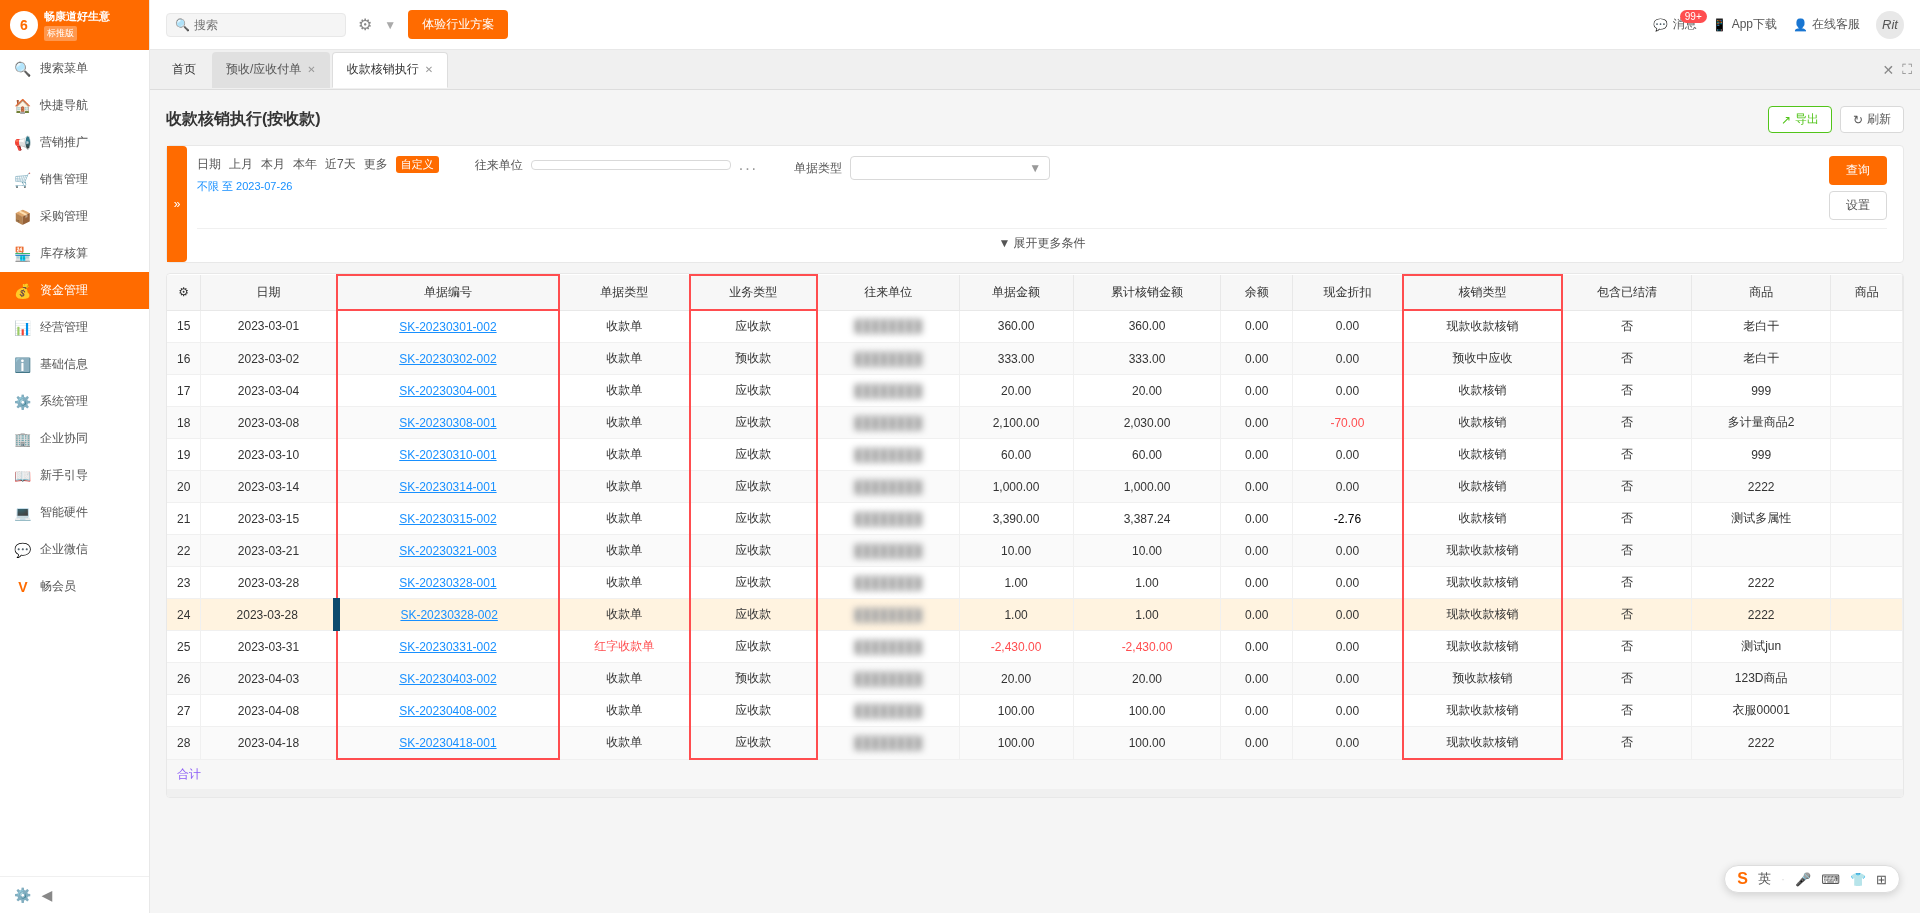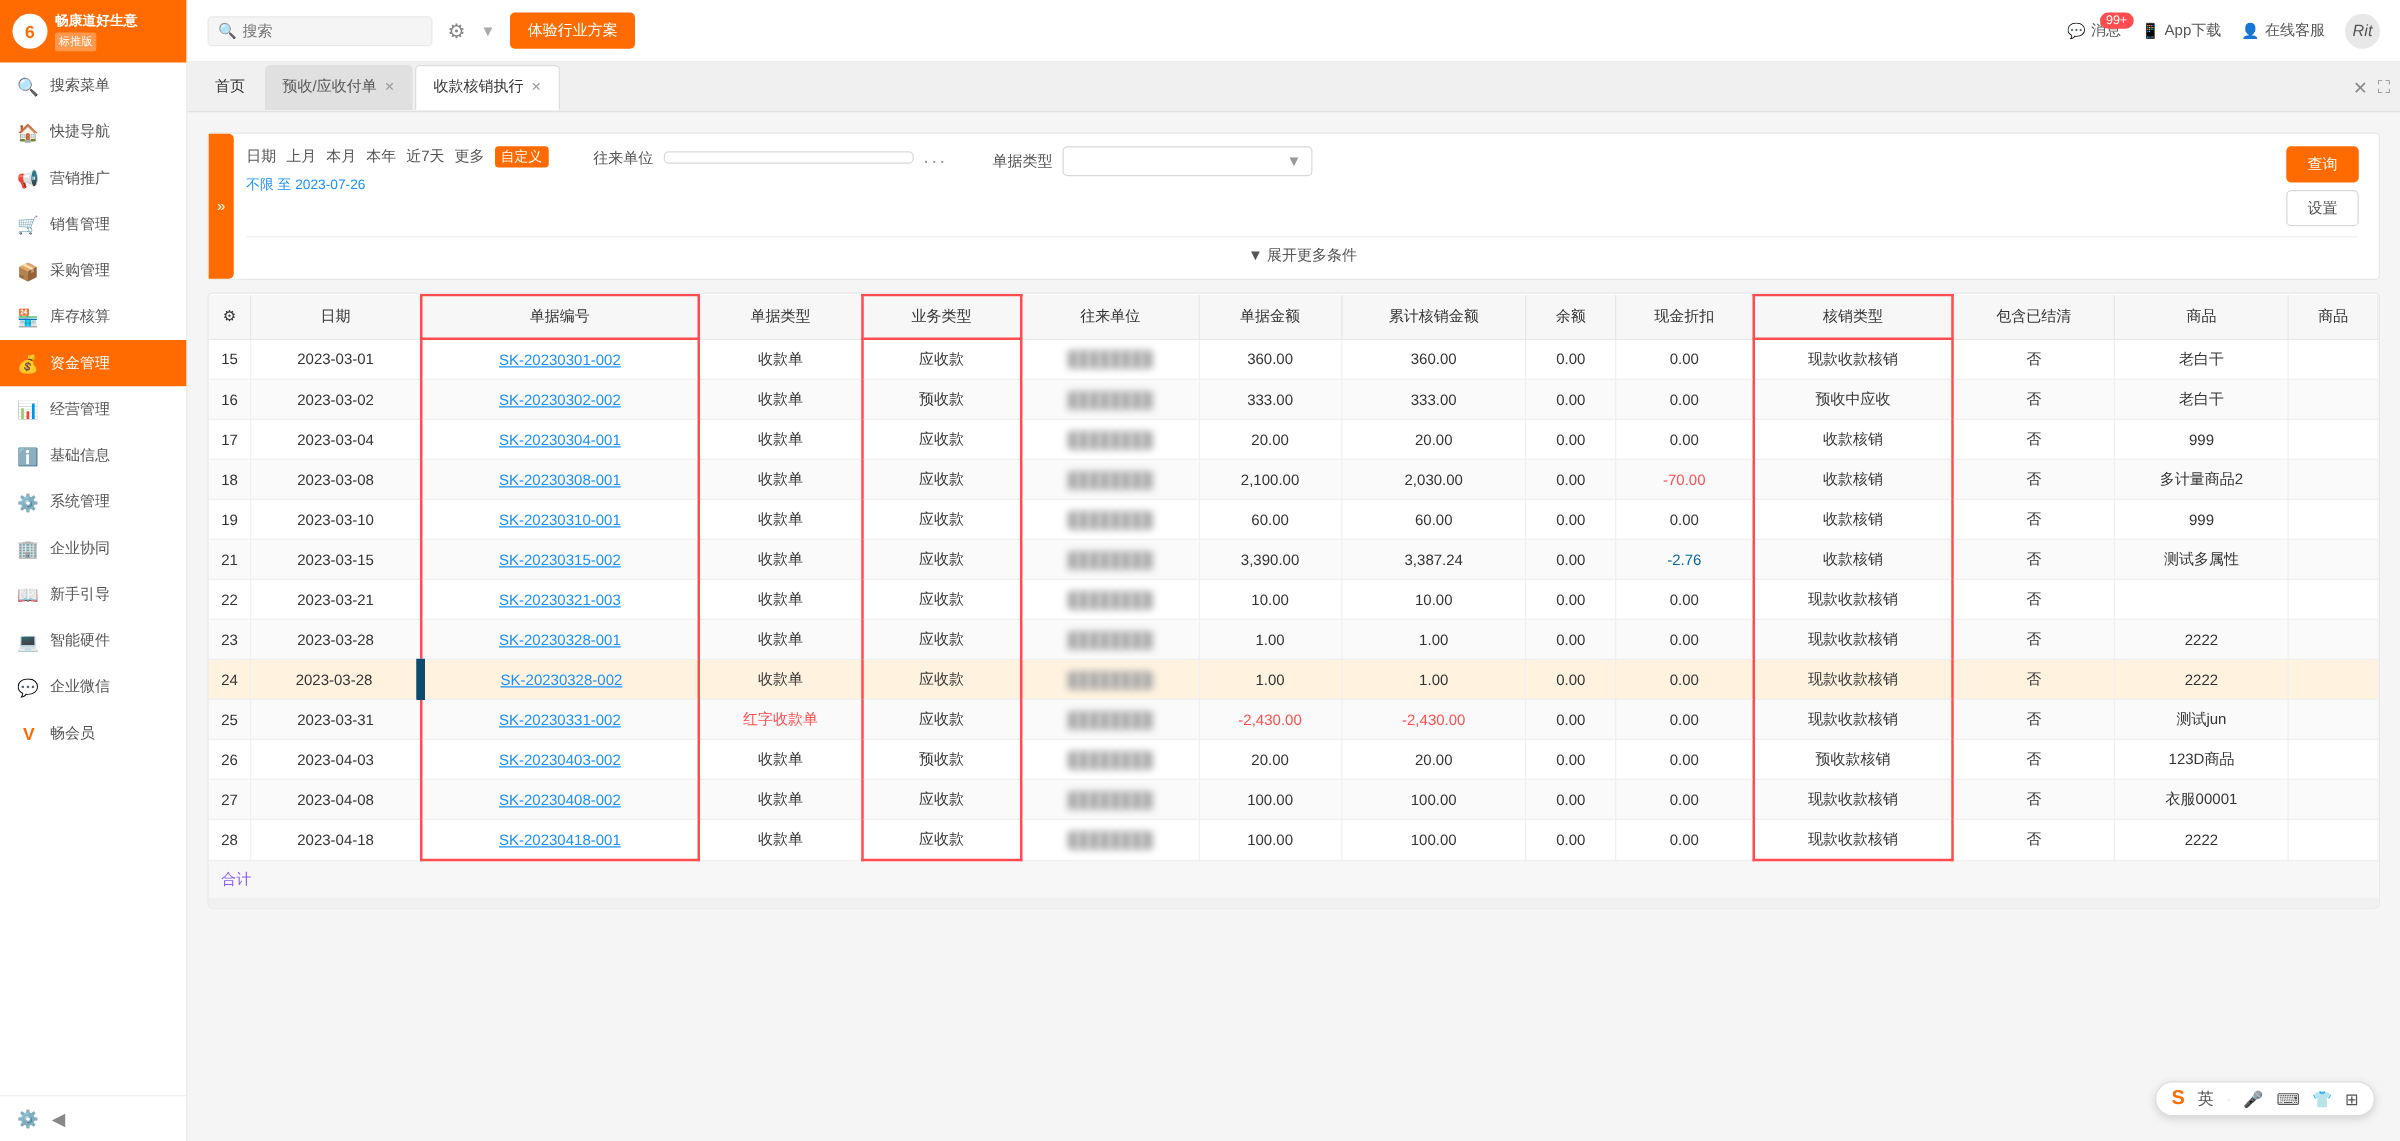--- a/index.html
+++ b/index.html
@@ -204,20 +204,33 @@
       <span class="tab-close">✕</span>
     </div>
     <div class="tabbar-right">
       <button class="tabbar-btn">✕</button>
       <button class="tabbar-btn">⛶</button>
     </div>
   </div>
 
   <div class="content">
 
+    <div class="page-header">
+      <span class="page-title">收款核销执行(按收款)</span>
+      <div class="page-actions">
+        <button class="btn-export">
+          <span>↗</span>
+          <span>导出</span>
+        </button>
+        <button class="btn-refresh">
+          <span>↻</span>
+          <span>刷新</span>
+        </button>
+      </div>
+    </div>
 
     <div class="filter-panel" style="position:relative; padding-left:30px;">
       <div class="filter-left-toggle" style="position:absolute;left:0;top:0;bottom:0;width:20px;display:flex;align-items:center;justify-content:center;background:#ff6b00;color:#fff;cursor:pointer;border-radius:0 4px 4px 0;">
         <span>»</span>
       </div>
 
       <div style="display:flex; align-items:flex-start; gap:16px; flex-wrap:wrap;">
         <div style="display:flex; flex-direction:column; gap:6px;">
           <div style="display:flex; align-items:center; gap:8px;">
             <span style="color:#555;white-space:nowrap;">日期</span>
@@ -368,32 +381,50 @@
       <td>60.00</td>
       <td>60.00</td>
       <td>0.00</td>
       <td>0.00</td>
       <td style="border-left:2px solid #ff4d4f;border-right:2px solid #ff4d4f;">收款核销</td>
       <td>否</td>
       <td>999</td>
       <td></td>
     </tr>
               <tr>
+      <td>20</td>
+      <td>2023-03-14</td>
+      <td style="border-left:2px solid #ff4d4f;border-right:2px solid #ff4d4f;">
+        <span class="td-link">SK-20230314-001</span>
+      </td>
+      <td>收款单</td>
+      <td style="border-left:2px solid #ff4d4f;border-right:2px solid #ff4d4f;">应收款</td>
+      <td><span class="blurred">████████</span></td>
+      <td>1,000.00</td>
+      <td>1,000.00</td>
+      <td>0.00</td>
+      <td>0.00</td>
+      <td style="border-left:2px solid #ff4d4f;border-right:2px solid #ff4d4f;">收款核销</td>
+      <td>否</td>
+      <td>2222</td>
+      <td></td>
+    </tr>
+              <tr>
       <td>21</td>
       <td>2023-03-15</td>
       <td style="border-left:2px solid #ff4d4f;border-right:2px solid #ff4d4f;">
         <span class="td-link">SK-20230315-002</span>
       </td>
       <td>收款单</td>
       <td style="border-left:2px solid #ff4d4f;border-right:2px solid #ff4d4f;">应收款</td>
       <td><span class="blurred">████████</span></td>
       <td>3,390.00</td>
       <td>3,387.24</td>
       <td>0.00</td>
-      <td style="color:#0369a1;">-2.76</td>
+      <td style="color:#000000;">-2.76</td>
       <td style="border-left:2px solid #ff4d4f;border-right:2px solid #ff4d4f;">收款核销</td>
       <td>否</td>
       <td>测试多属性</td>
       <td></td>
     </tr>
               <tr>
       <td>22</td>
       <td>2023-03-21</td>
       <td style="border-left:2px solid #ff4d4f;border-right:2px solid #ff4d4f;">
         <span class="td-link">SK-20230321-003</span>

